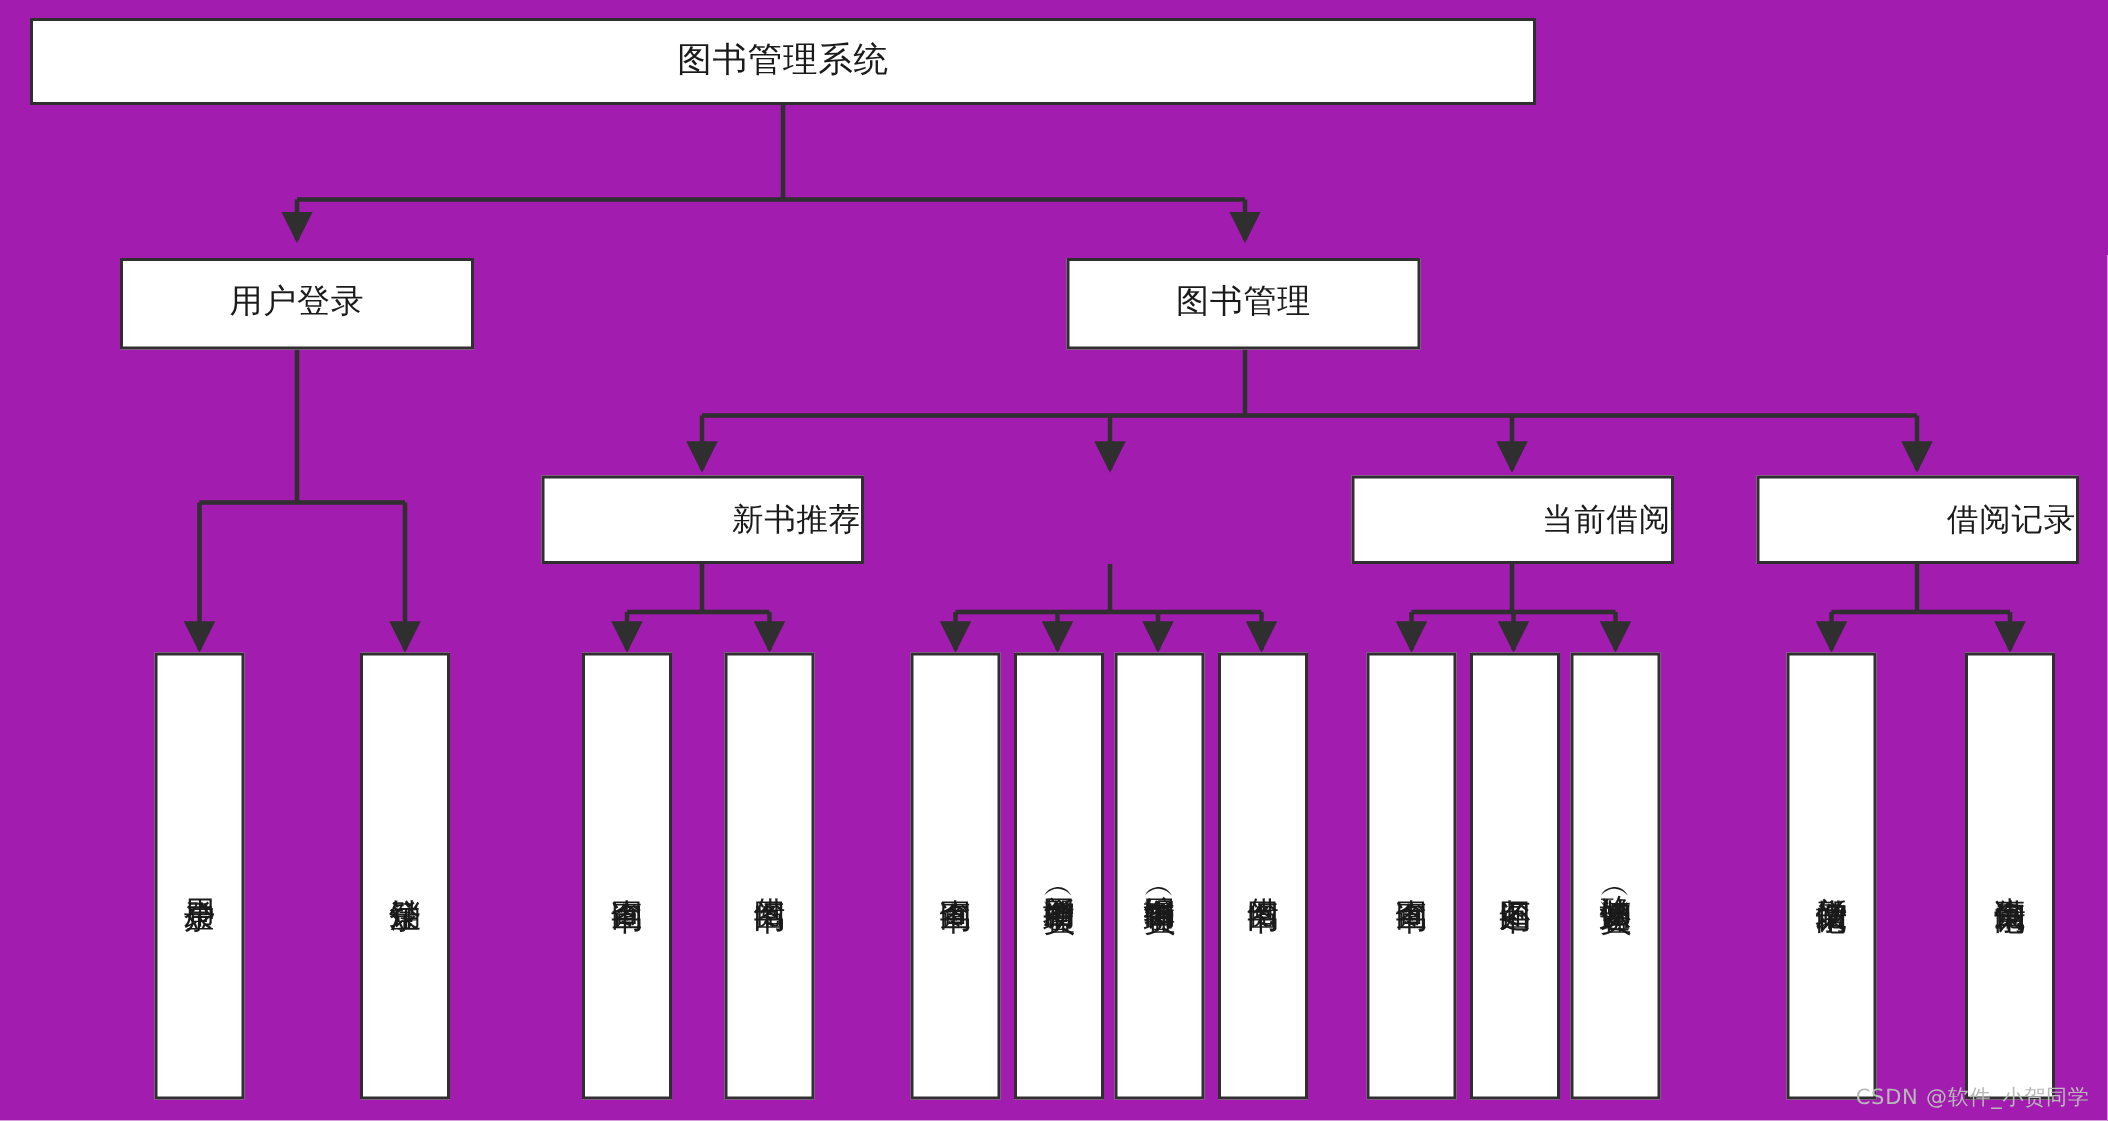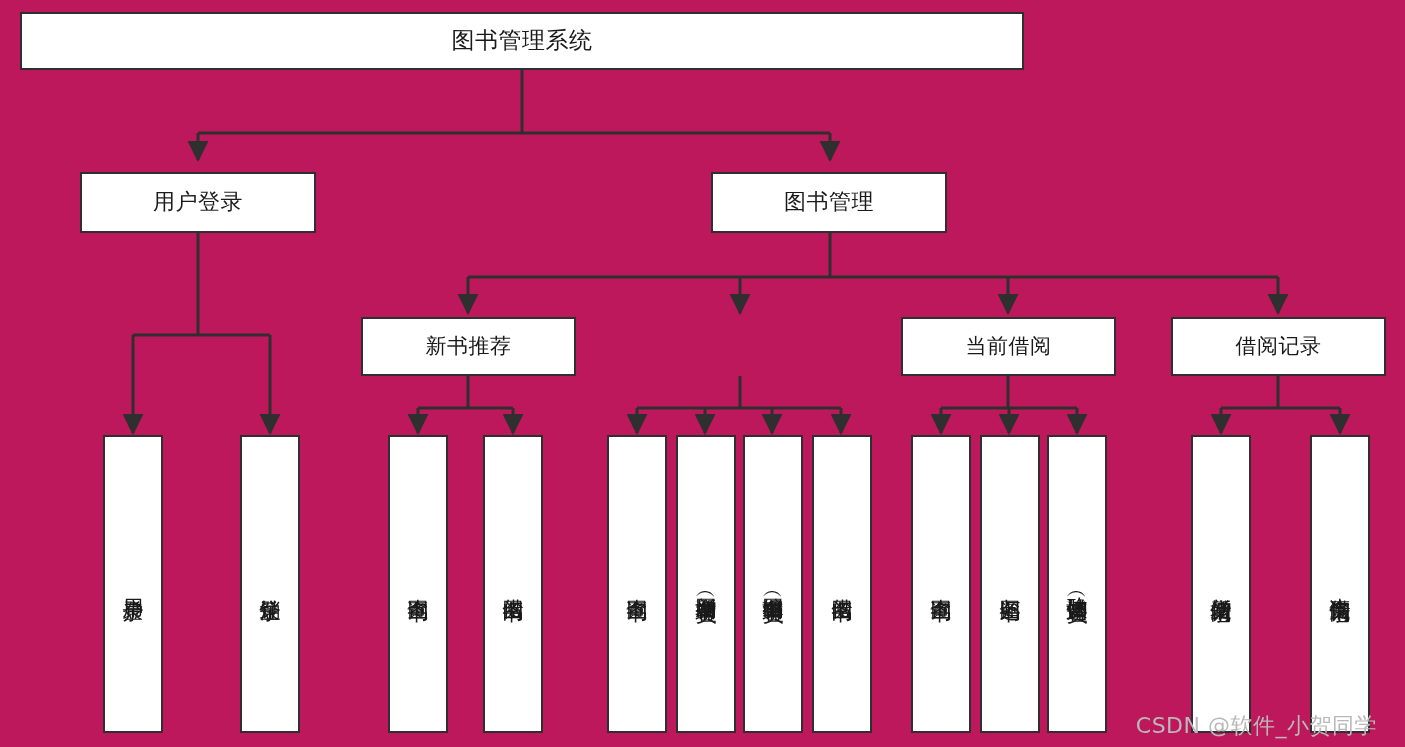--- a/index.html
+++ b/index.html
@@ -7,21 +7,21 @@
     padding: 0;
     background: #ffffff;
   }
   body {
     font-family: "DejaVu Sans", "Liberation Sans", sans-serif;
   }
   #diagram-root {
     position: relative;
     width: 1405px;
     height: 747px;
-    background: #be185d;
+    background: #a21caf;
     overflow: hidden;
   }
   #edge-layer {
     position: absolute;
     left: 0;
     top: 0;
     width: 1405px;
     height: 747px;
   }
   .node {
@@ -38,42 +38,43 @@
     letter-spacing: 0.5px;
   }
   .node-root {
     font-size: 23px;
   }
   .node-l2 {
     font-size: 22px;
   }
   .node-l3 {
     font-size: 21px;
+    justify-content: flex-end;
   }
   .node-leaf {
     font-size: 21px;
     writing-mode: vertical-rl;
     text-orientation: upright;
     padding: 6px 0;
     line-height: 1.05;
     letter-spacing: 1px;
     align-items: center;
     justify-content: center;
   }
   .node-leaf .leaf-text {
     writing-mode: vertical-rl;
     text-orientation: upright;
     display: block;
     white-space: nowrap;
   }
   #watermark {
     position: absolute;
-    right: 28px;
+    right: 12px;
     bottom: 6px;
-    font-size: 22px;
+    font-size: 14px;
     color: #b9b9b9;
     letter-spacing: 0.5px;
     white-space: nowrap;
     pointer-events: none;
   }
 </style>
 </head>
 <body>
 
 <div id="diagram-root">

